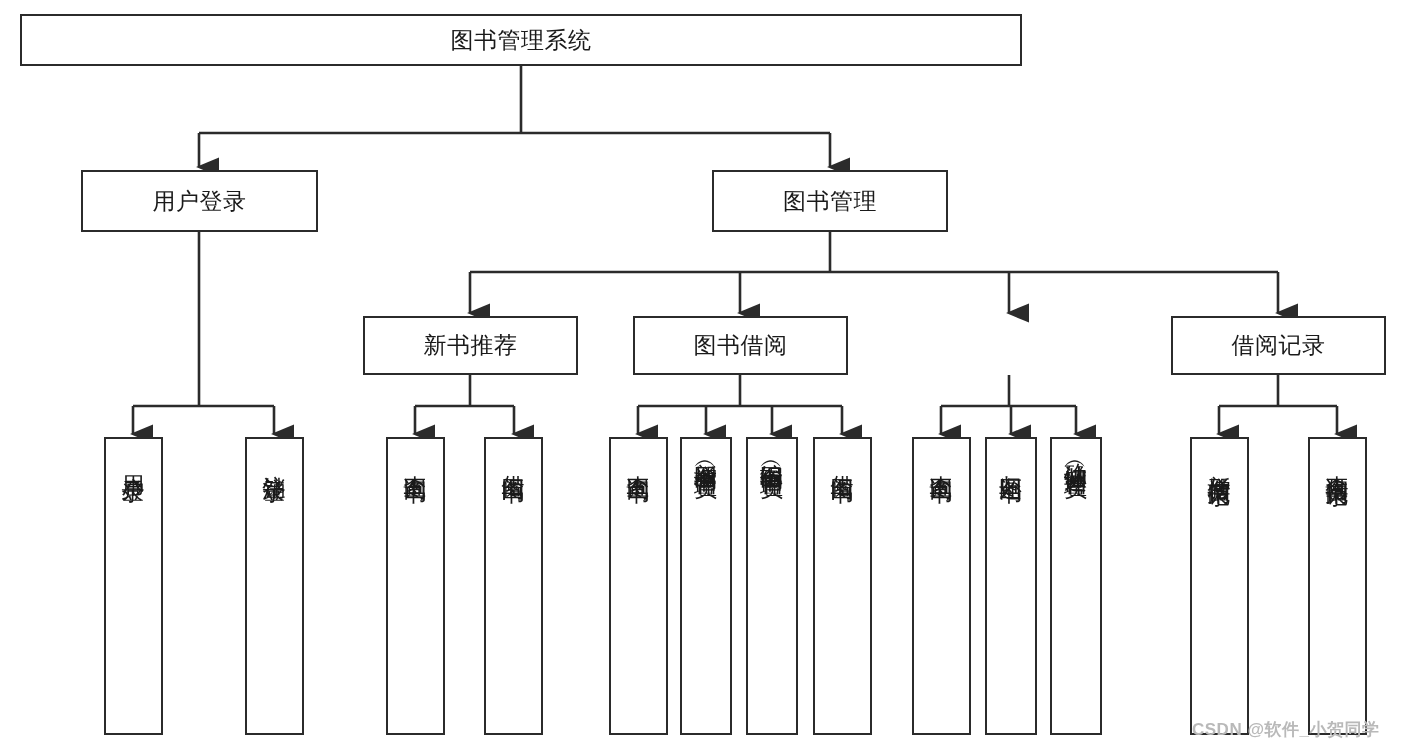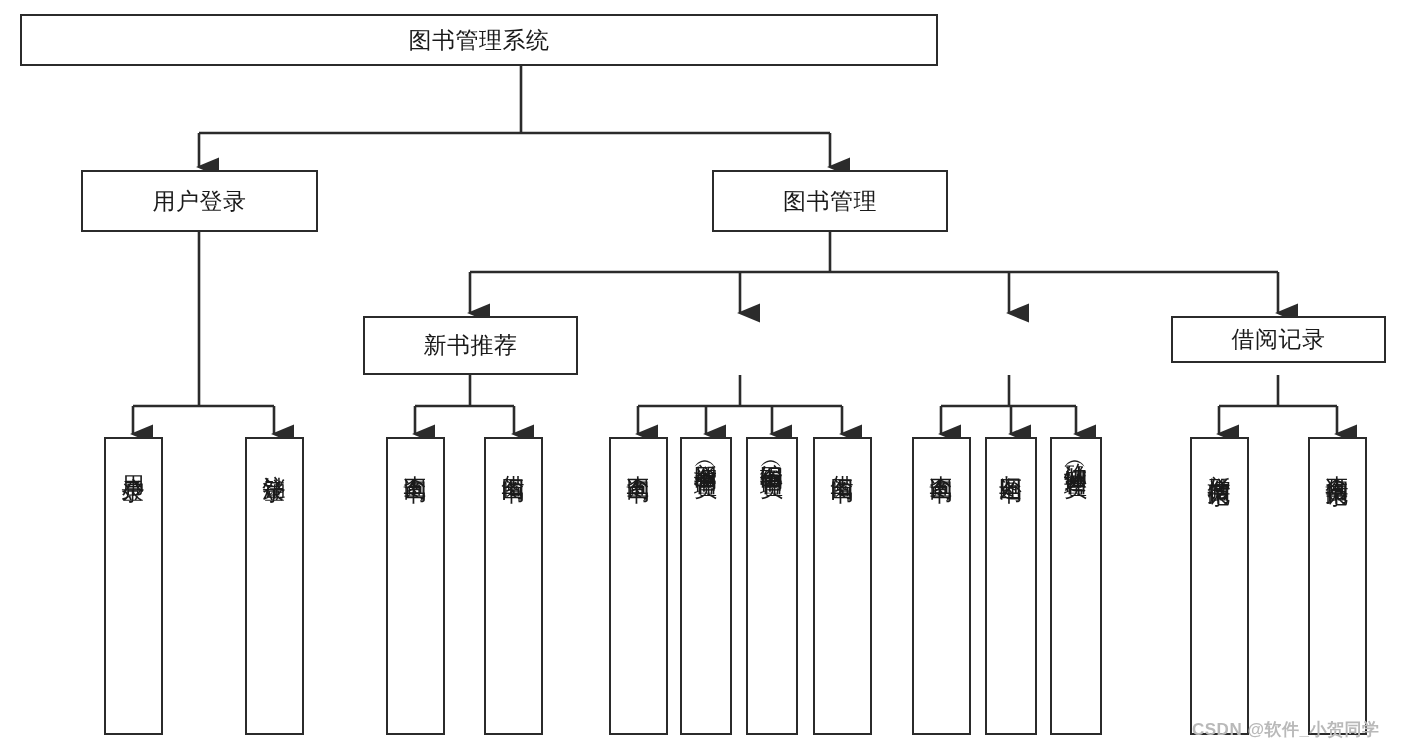--- a/index.html
+++ b/index.html
@@ -118,35 +118,38 @@
       <path d="M 1011 406 L 1011 434" marker-end="url(#arrow)"></path>
       <path d="M 1076 406 L 1076 434" marker-end="url(#arrow)"></path>
 
       <path d="M 1278 375 L 1278 406"></path>
       <path d="M 1219 406 L 1337 406"></path>
       <path d="M 1219 406 L 1219 434" marker-end="url(#arrow)"></path>
       <path d="M 1337 406 L 1337 434" marker-end="url(#arrow)"></path>
     </g>
   </svg>
 
-  <div class="node horizontal" style="left: 20px; top: 14px; width: 918px; height: 52px; border-color: rgb(43, 43, 43); color: rgb(26, 26, 26);">
+  <div class="node horizontal" style="left: 20px; top: 14px; width: 1002px; height: 52px; border-color: rgb(43, 43, 43); color: rgb(26, 26, 26);">
     <span class="node-label">图书管理系统</span>
   </div>
 
   <div class="node horizontal" style="left: 81px; top: 170px; width: 237px; height: 62px; border-color: rgb(43, 43, 43); color: rgb(26, 26, 26);">
     <span class="node-label">用户登录</span>
   </div>
   <div class="node horizontal" style="left: 363px; top: 316px; width: 215px; height: 59px; border-color: rgb(43, 43, 43); color: rgb(26, 26, 26);">
     <span class="node-label">新书推荐</span>
   </div>
 
   <div class="node horizontal" style="left: 712px; top: 170px; width: 236px; height: 62px; border-color: rgb(43, 43, 43); color: rgb(26, 26, 26);">
     <span class="node-label">图书管理</span>
   </div>
-  <div class="node horizontal" style="left: 1171px; top: 316px; width: 215px; height: 47px; border-color: rgb(43, 43, 43); color: rgb(26, 26, 26);">
+  <div class="node horizontal" style="left: 633px; top: 316px; width: 215px; height: 59px; border-color: rgb(43, 43, 43); color: rgb(26, 26, 26);">
+    <span class="node-label">图书借阅</span>
+  </div>
+  <div class="node horizontal" style="left: 1171px; top: 316px; width: 215px; height: 59px; border-color: rgb(43, 43, 43); color: rgb(26, 26, 26);">
     <span class="node-label">借阅记录</span>
   </div>
 
   <div class="node vertical" style="left: 104px; top: 437px; width: 59px; height: 298px; border-color: rgb(43, 43, 43); color: rgb(26, 26, 26);">
     <span class="node-label">用户登录</span>
   </div>
   <div class="node vertical" style="left: 245px; top: 437px; width: 59px; height: 298px; border-color: rgb(43, 43, 43); color: rgb(26, 26, 26);">
     <span class="node-label">注销登录</span>
   </div>
 

